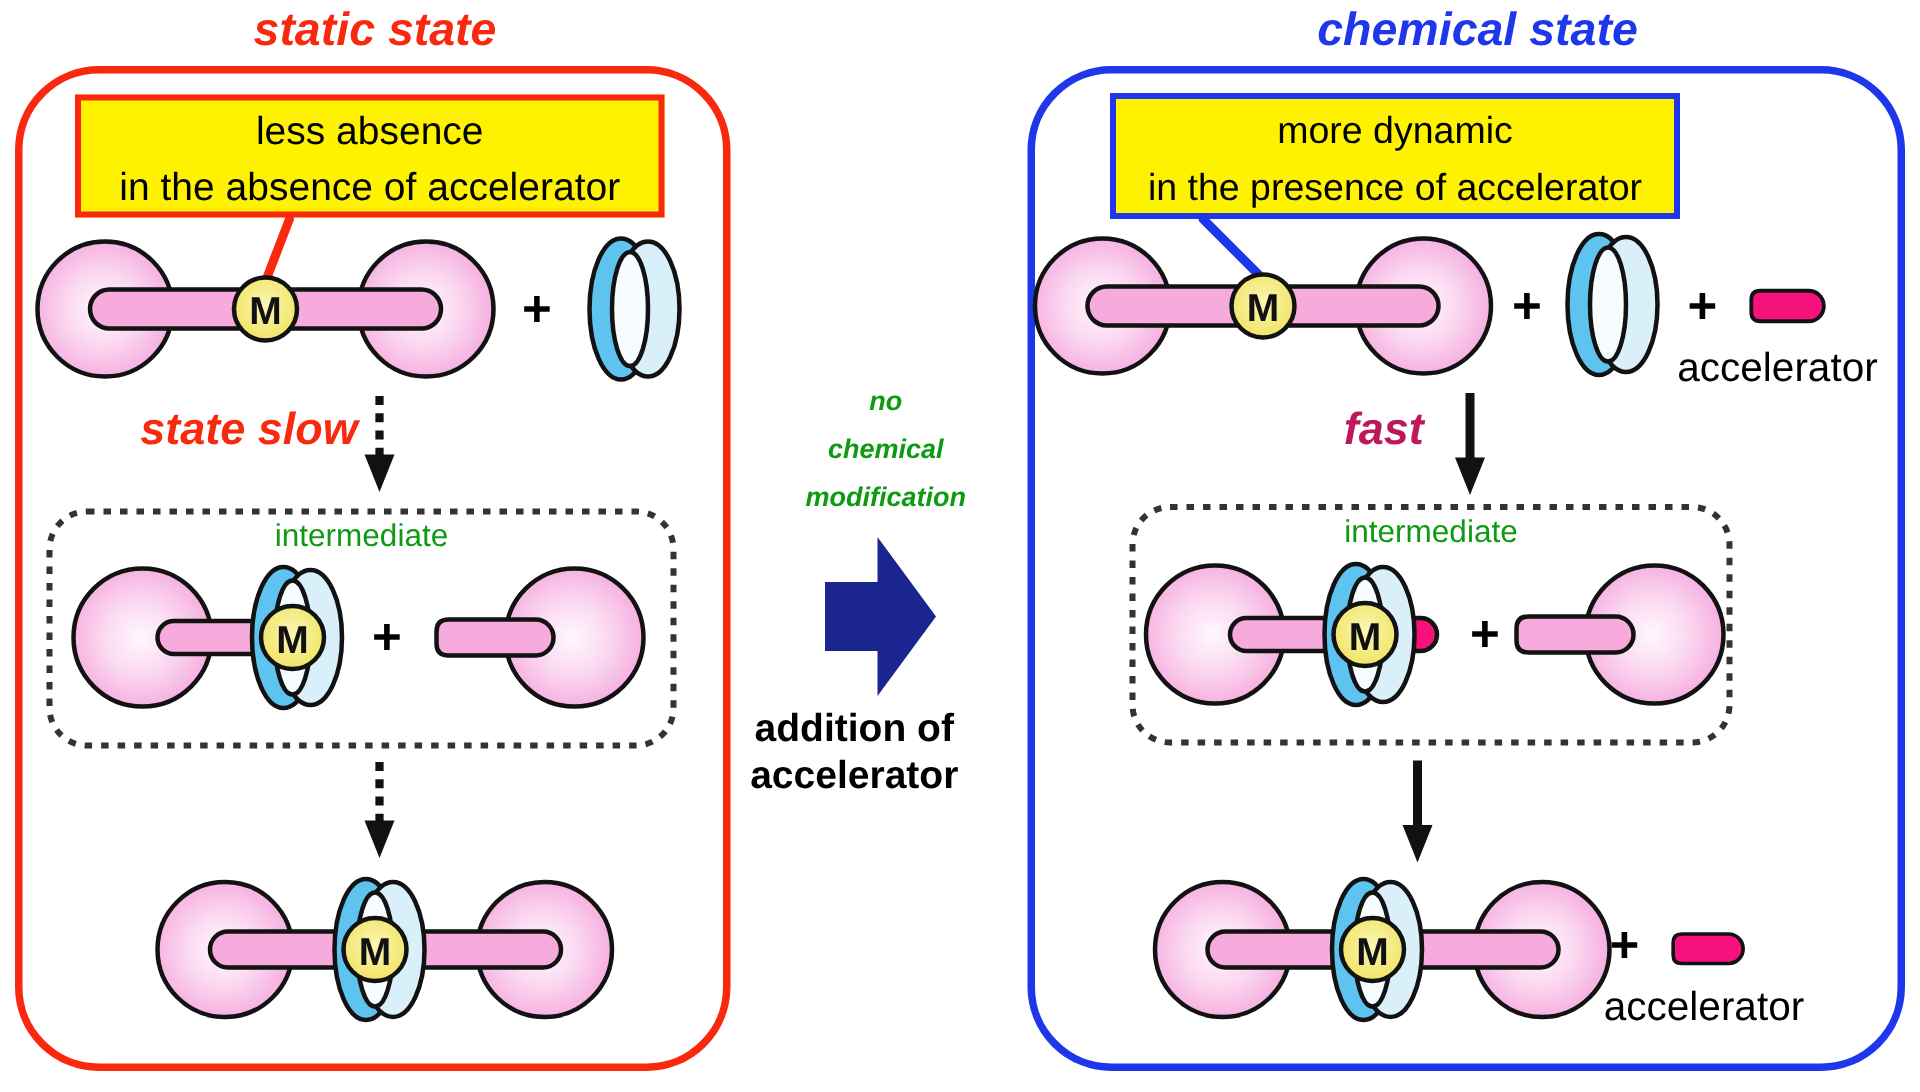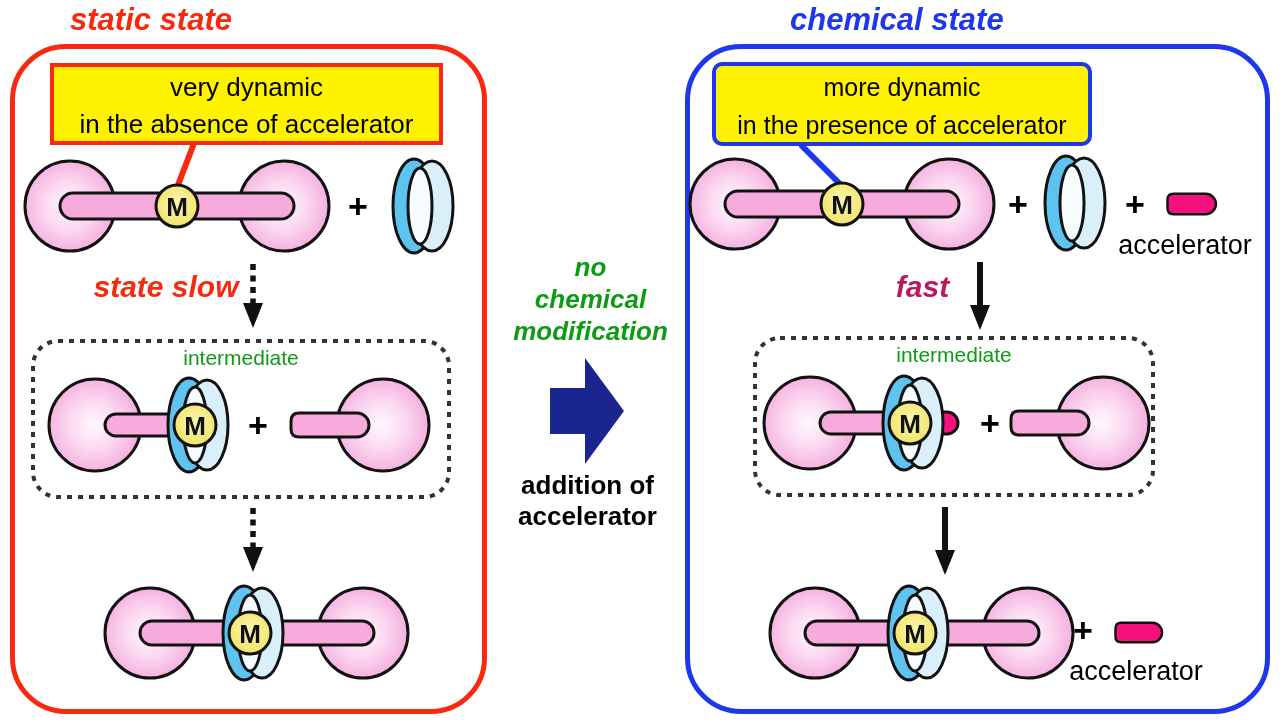--- a/index.html
+++ b/index.html
@@ -2,37 +2,37 @@
 <html><head>
 <meta charset="utf-8">
 <style>
   html,body{margin:0;padding:0;background:#fff;}
   #stage{
     position:relative;width:1280px;height:728px;background:#ffffff;
     font-family:"Liberation Sans",sans-serif;overflow:hidden;color:#000;
   }
   .abs{position:absolute;}
   .pre{white-space:pre-line;}
-  .title{font-weight:bold;font-style:italic;font-size:31px;}
+  .title{font-weight:bold;font-style:italic;font-size:31px;text-align:center;}
   .title-red{color:#f8290e;}
   .title-blue{color:#1f37ea;}
   .panel{border-radius:56px;background:transparent;box-sizing:border-box;}
   .panel-red{border:5px solid #f8290e;}
   .panel-blue{border:5px solid #1f37ea;}
   .ybox{background:#fef200;box-sizing:border-box;text-align:center;
         font-size:26px;line-height:37px;padding-top:2px;}
   .ybox-red{border:4px solid #f8290e;}
   .ybox-blue{border:4px solid #1f37ea;font-size:25px;line-height:38px;}
   .rate{font-weight:bold;font-style:italic;font-size:30px;text-align:center;}
   .rate-red{color:#f8290e;}
   .rate-blue{color:#be185d;}
   .interlabel{font-size:21px;text-align:center;color:#0f9a13;}
   .plus{font-weight:bold;font-size:34px;display:flex;align-items:center;justify-content:center;}
   .accl{font-size:27px;text-align:center;color:#000;}
-  .midnote{font-weight:bold;font-style:italic;font-size:26px;line-height:32px;text-align:center;color:#0f9a13;}
+  .midnote{font-weight:bold;font-style:italic;font-size:18px;line-height:32px;text-align:center;color:#0f9a13;}
   .midaction{font-weight:bold;font-size:26px;line-height:31px;text-align:center;color:#000;}
   
   .sph{fill:url(#gSphere);stroke:#121212;stroke-width:3;}
   .bar{fill:#f6abdc;stroke:#121212;stroke-width:3;}
   .mb{fill:url(#gM);stroke:#121212;stroke-width:3;}
   .mt{font-family:"Liberation Sans",sans-serif;font-weight:bold;font-size:26px;
       text-anchor:middle;dominant-baseline:central;fill:#111;}
   .rsky{fill:#5ec4ef;stroke:#121212;stroke-width:3;}
   .rlight{fill:#d9f0fb;stroke:#121212;stroke-width:3;}
   .rhole{fill:#f7fcff;stroke:#121212;stroke-width:3;}
@@ -61,21 +61,21 @@
       </radialGradient>
     </defs>
   </svg>
 
   <div class="abs title title-red" style="left:70px;top:2px;width:360px;">static state</div>
   <div class="abs title title-blue" style="left:790px;top:2px;width:390px;">chemical state</div>
 
   <div class="abs panel panel-red" style="left:10px;top:44px;width:477px;height:670px;"></div>
   <div class="abs panel panel-blue" style="left:685px;top:44px;width:585px;height:670px;"></div>
 
-  <div class="abs ybox ybox-red pre" style="left:50px;top:63px;width:393px;height:82px;">very dynamic
+  <div class="abs ybox ybox-red pre" style="left:50px;top:63px;width:393px;height:82px;">less absence
 in the absence of accelerator</div>
 
   <svg class="abs" style="left:168px;top:142px;" width="36" height="48" viewBox="0 0 36 48">
     <line class="callout-red" x1="25" y1="4" x2="10" y2="43"></line>
   </svg>
 
   <svg class="abs" style="left:22px;top:156px;" width="310" height="100" viewBox="0 0 310 100">
     <circle class="sph" cx="48" cy="50" r="45"></circle>
     <circle class="sph" cx="262" cy="50" r="45"></circle>
     <rect class="bar" x="38" y="37" width="234" height="26" rx="13"></rect>
@@ -136,24 +136,24 @@
   </svg>
 
   <div class="abs midnote pre" style="left:498px;top:251px;width:185px;">no
 chemical
 modification</div>
 
   <svg class="abs" style="left:548px;top:356px;" width="78" height="110" viewBox="0 0 78 110">
     <polygon points="2,32 37,32 37,2 76,55 37,108 37,78 2,78" fill="#1a2590"></polygon>
   </svg>
 
-  <div class="abs midaction pre" style="left:495px;top:470px;width:185px;">addition of
+  <div class="abs midaction pre" style="left:477px;top:470px;width:185px;">addition of
 accelerator</div>
 
-  <div class="abs ybox ybox-blue pre" style="left:712px;top:62px;width:380px;height:84px;border-radius:10px;">more dynamic
+  <div class="abs ybox ybox-blue pre" style="left:740px;top:62px;width:380px;height:84px;">more dynamic
 in the presence of accelerator</div>
 
   <svg class="abs" style="left:795px;top:142px;" width="52" height="46" viewBox="0 0 52 46">
     <line class="callout-blue" x1="7" y1="4" x2="44" y2="41"></line>
   </svg>
 
   <svg class="abs" style="left:687px;top:154px;" width="310" height="100" viewBox="0 0 310 100">
     <circle class="sph" cx="48" cy="50" r="45"></circle>
     <circle class="sph" cx="262" cy="50" r="45"></circle>
     <rect class="bar" x="38" y="37" width="234" height="26" rx="13"></rect>

